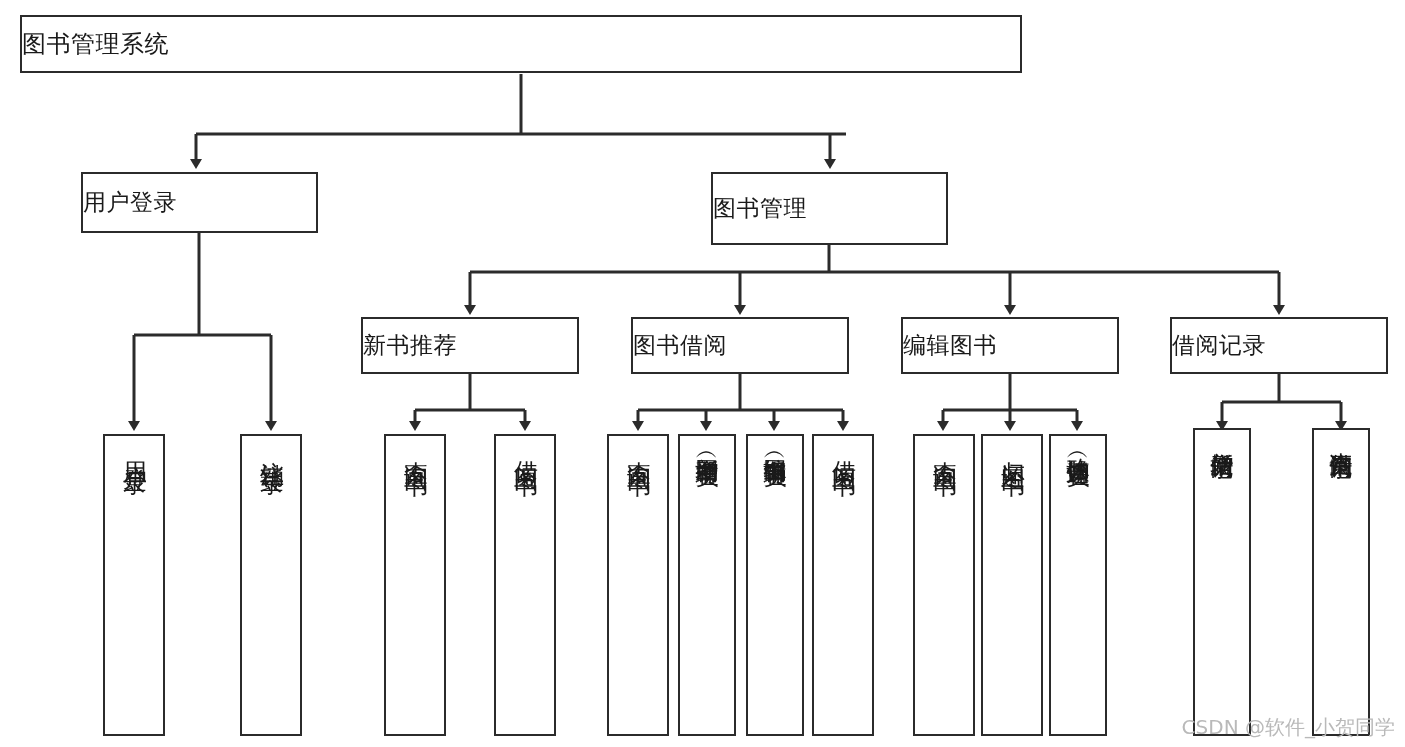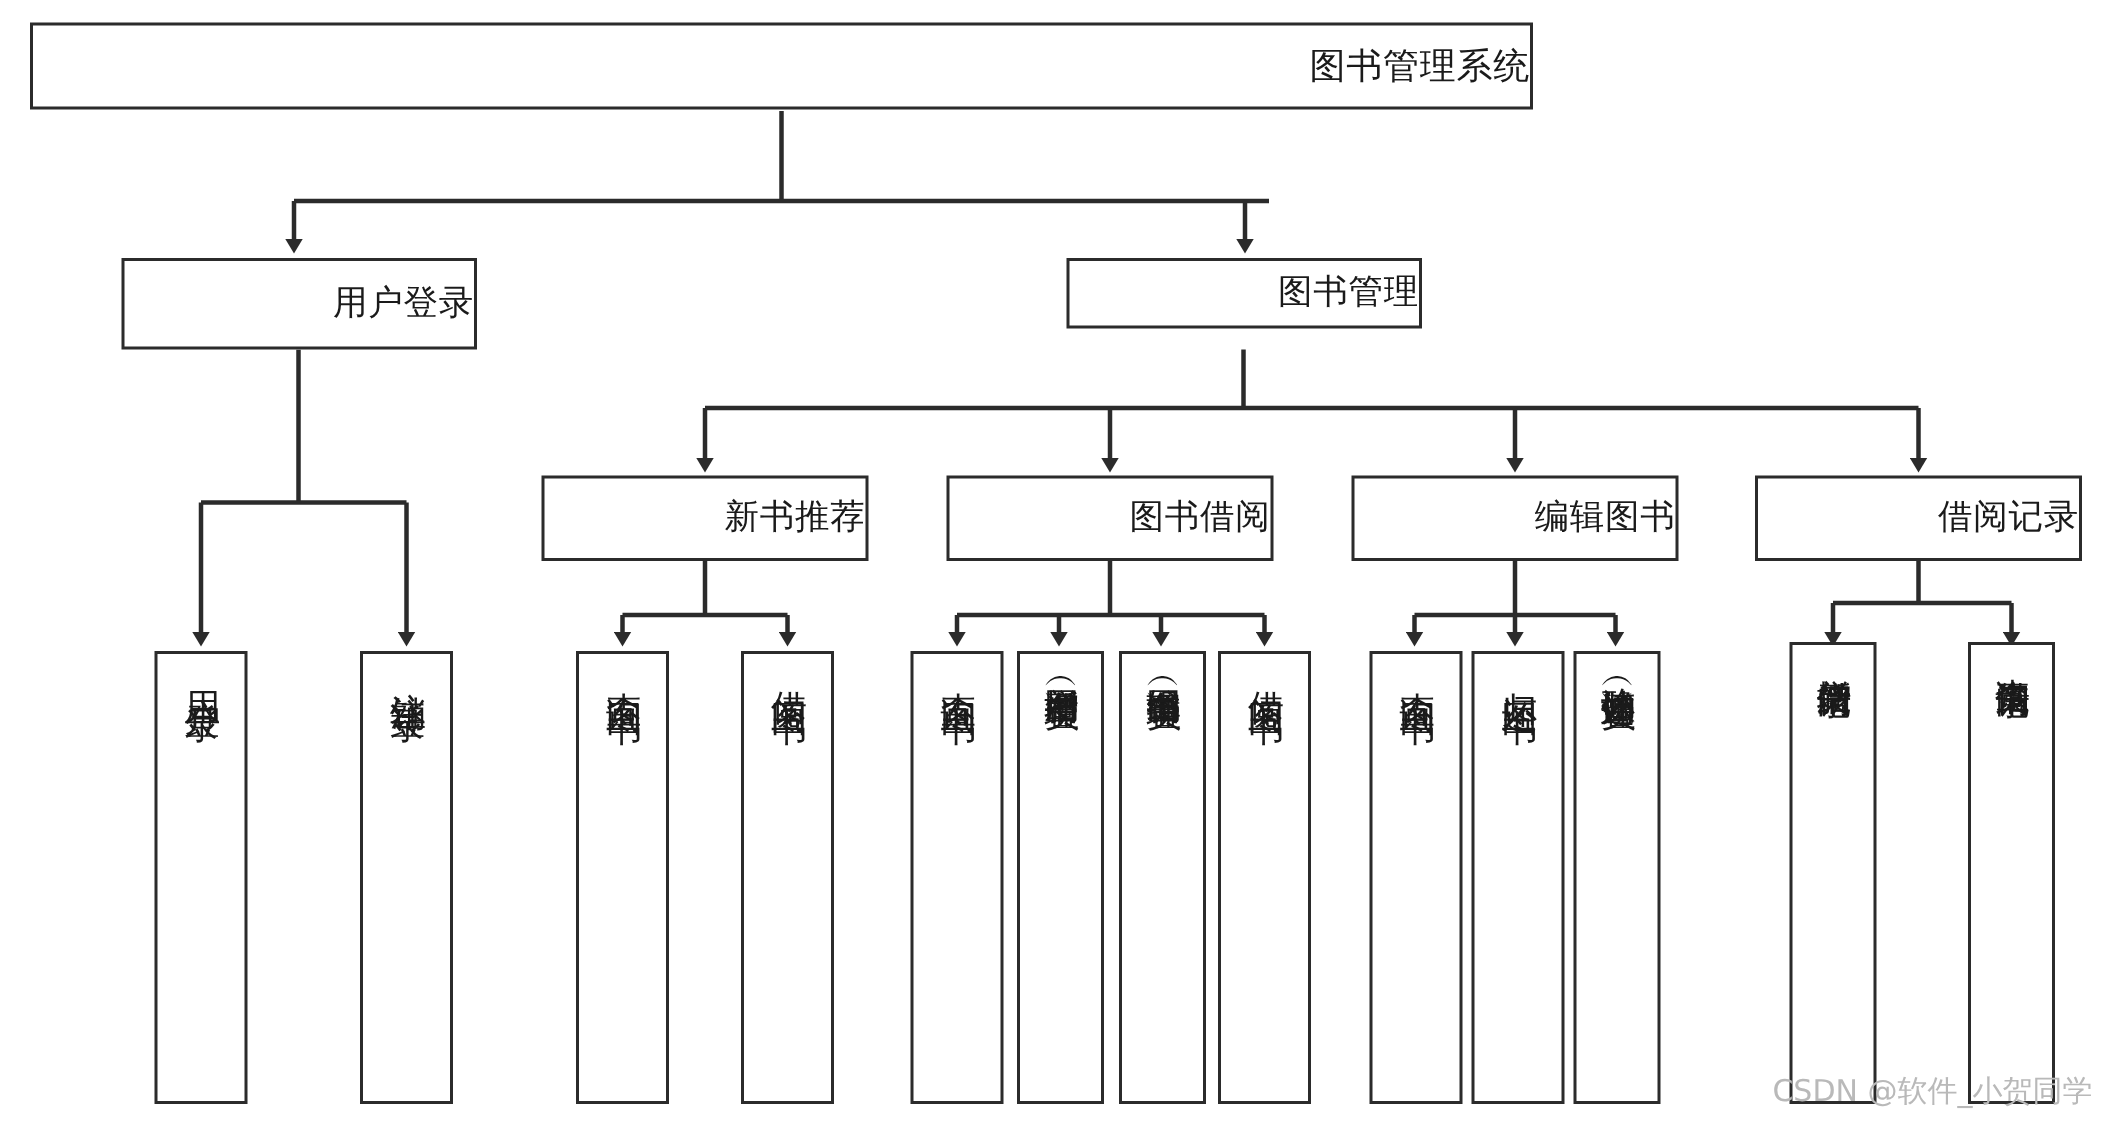--- a/index.html
+++ b/index.html
@@ -25,21 +25,21 @@
     height: 747px;
     pointer-events: none;
   }
   .node {
     position: absolute;
     box-sizing: border-box;
     border: 2px solid #2b2b2b;
     background: #ffffff;
     display: flex;
     align-items: center;
-    justify-content: flex-end;
+    justify-content: flex-start;
     z-index: 3;
   }
   .node .label {
     color: #1a1a1a;
     letter-spacing: 0.5px;
     white-space: nowrap;
   }
   
   .node.horiz .label {
     font-size: 23px;
@@ -138,25 +138,25 @@
   </svg>
 
   <div class="node horiz root" style="left:20px; top:15px; width:1002px; height:58px;">
     <span class="label">图书管理系统</span>
   </div>
 
   <div class="node horiz" style="left:81px; top:172px; width:237px; height:61px;">
     <span class="label">用户登录</span>
   </div>
 
-  <div class="node horiz" style="left:711px; top:172px; width:237px; height:47px;">
+  <div class="node horiz" style="left:711px; top:172px; width:237px; height:73px;">
     <span class="label">图书管理</span>
   </div>
 
-  <div class="node horiz" style="left:361px; top:317px; width:218px; height:57px;padding-left:36px;">
+  <div class="node horiz" style="left:361px; top:317px; width:218px; height:57px;">
     <span class="label">新书推荐</span>
   </div>
 
   <div class="node horiz" style="left:631px; top:317px; width:218px; height:57px;">
     <span class="label">图书借阅</span>
   </div>
 
   <div class="node horiz" style="left:901px; top:317px; width:218px; height:57px;">
     <span class="label">编辑图书</span>
   </div>

